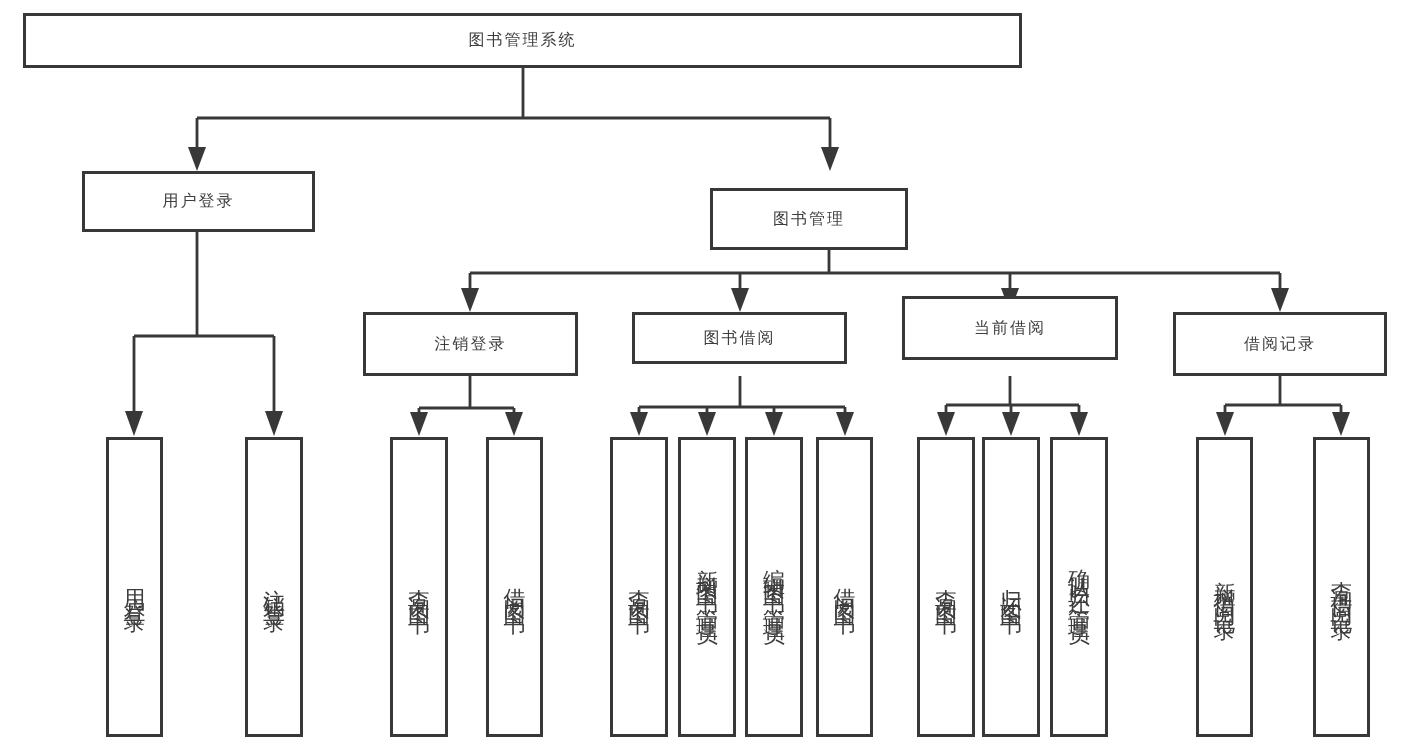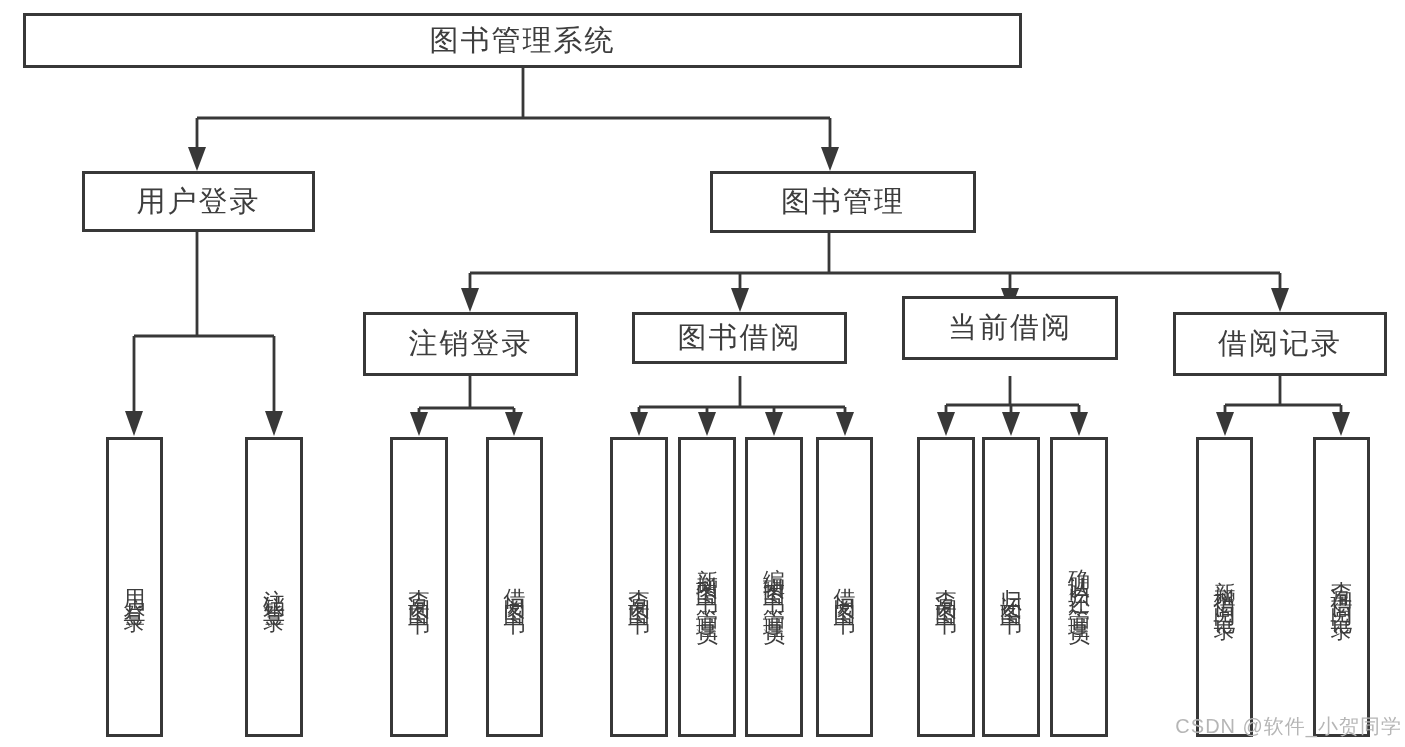--- a/index.html
+++ b/index.html
@@ -23,21 +23,21 @@
   .box{
     position:absolute;
     box-sizing:border-box;
     border:3px solid var(--line);
     background:var(--box-bg);
     display:flex;align-items:center;justify-content:center;
     z-index:1;
   }
   .box .lbl{
     color:var(--text);
-    font-size:29px;
+    font-size:16px;
     letter-spacing:2px;
     white-space:nowrap;
   }
   .vbox .lbl{
     writing-mode:vertical-rl;
     letter-spacing:8px;
     font-size:22px;
     white-space:normal;
     line-height:1;
   }
@@ -105,21 +105,21 @@
     </g>
   </svg>
 
   <div class="box" style="left:23px;top:13px;width:999px;height:55px">
     <span class="lbl">图书管理系统</span>
   </div>
 
   <div class="box" style="left:82px;top:171px;width:233px;height:61px">
     <span class="lbl">用户登录</span>
   </div>
-  <div class="box" style="left:710px;top:171px;width:266px;height:62px">
+  <div class="box" style="left:710px;top:188px;width:198px;height:62px">
     <span class="lbl">图书管理</span>
   </div>
 
   <div class="box" style="left:363px;top:312px;width:215px;height:64px">
     <span class="lbl">注销登录</span>
   </div>
   <div class="box" style="left:632px;top:312px;width:215px;height:52px">
     <span class="lbl">图书借阅</span>
   </div>
   <div class="box" style="left:902px;top:296px;width:216px;height:64px">
@@ -162,15 +162,14 @@
   <div class="box vbox" style="left:1050px;top:437px;width:58px;height:300px">
     <span class="lbl">确认归还（管理员）</span>
   </div>
   <div class="box vbox" style="left:1196px;top:437px;width:57px;height:300px">
     <span class="lbl">新增借阅记录</span>
   </div>
   <div class="box vbox" style="left:1313px;top:437px;width:57px;height:300px">
     <span class="lbl">查询借阅记录</span>
   </div>
 
-  <div class="watermark">CSDN @软件_小贺同学</div>
 
 </div>
 
 </body></html>

